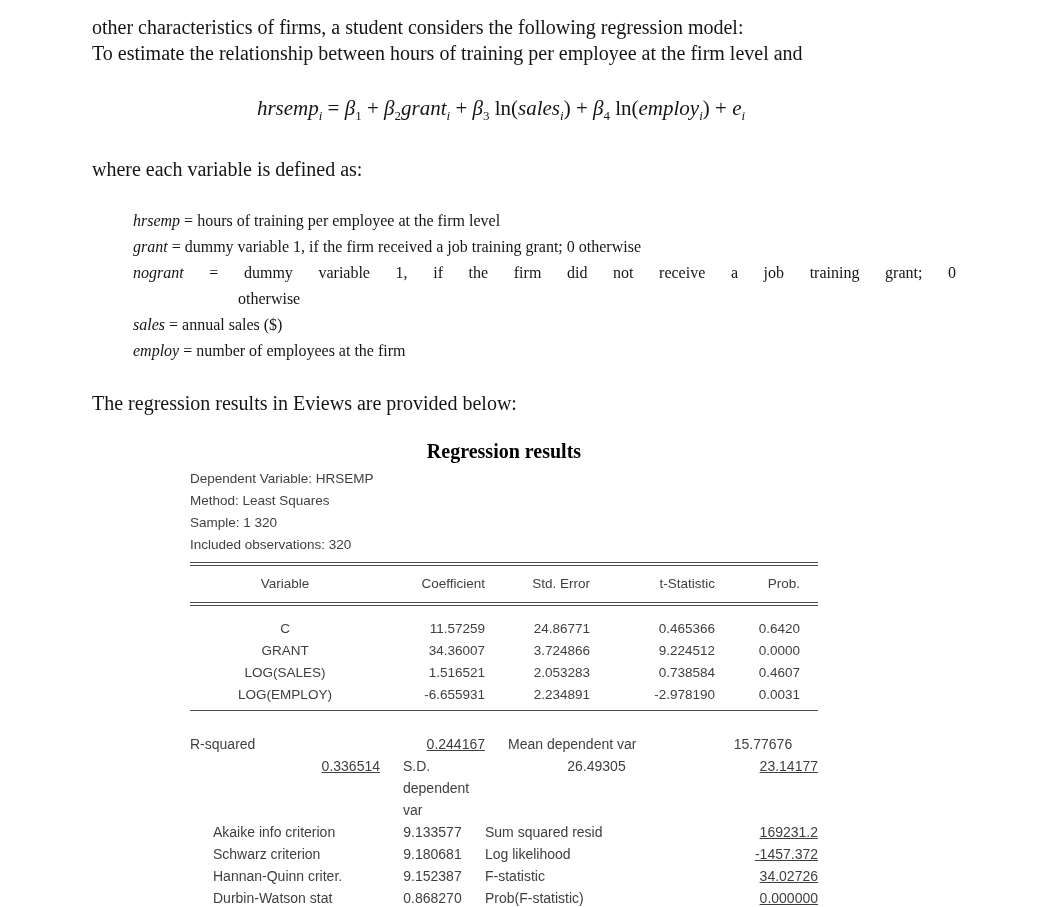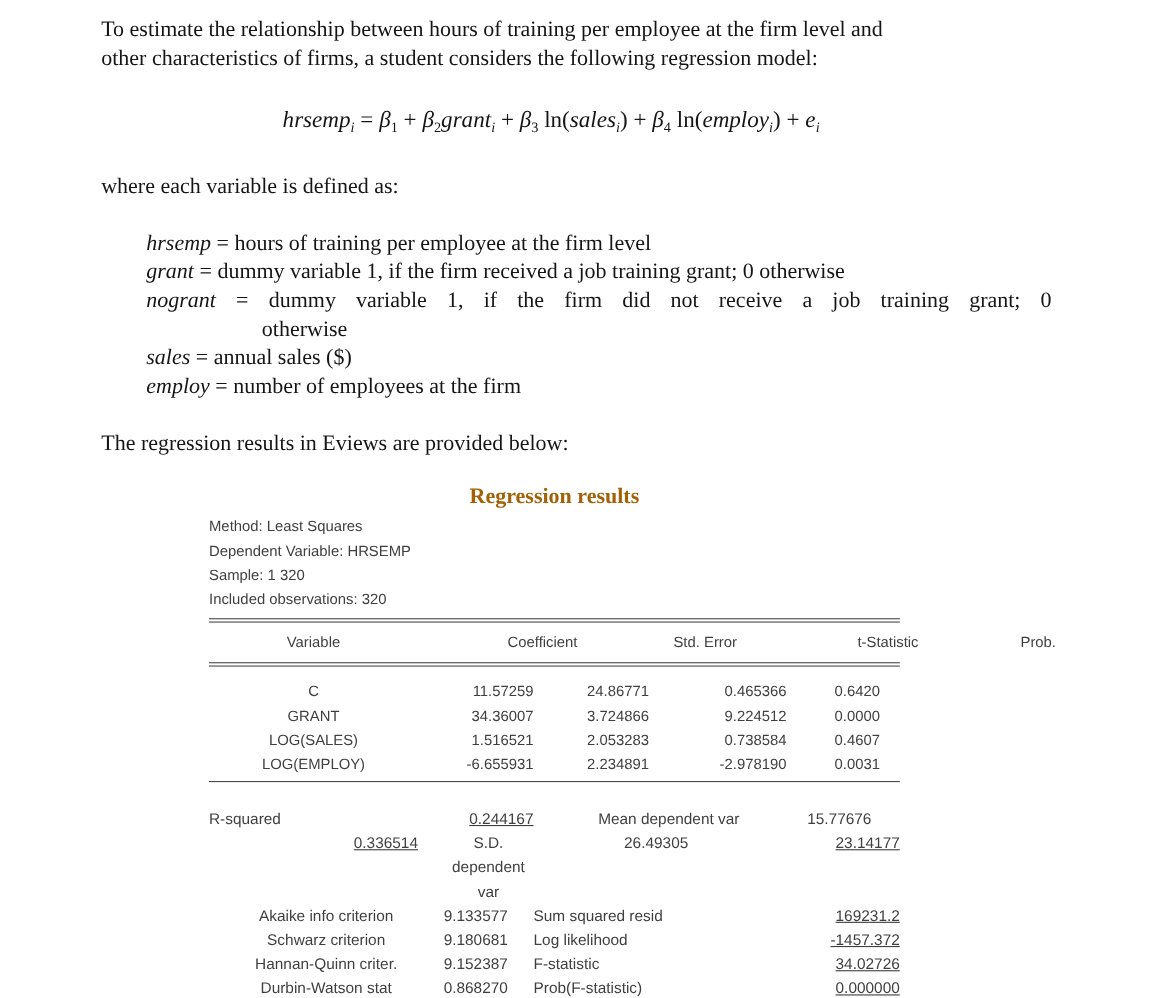--- a/index.html
+++ b/index.html
@@ -9,58 +9,58 @@
     font-family:"Liberation Serif", serif; color:#151515;
     overflow:hidden;
   }
   .doc { padding:14px 92px 0 92px; }
   .serif-line { font-size:20px; line-height:26px; }
   .equation { margin:30px 46px 0 0; text-align:center; font-size:21px; }
   .equation sub { font-size:13px; }
   .equation i { font-style:italic; }
   .where { margin-top:32px; }
   .defs { margin:26px 0 0 41px; width:823px; }
-  .def-item { font-size:20px; line-height:26px; }
+  .def-item { font-size:16px; line-height:26px; }
   .def-item i { font-style:italic; }
   .def-line1 { text-align:justify; text-align-last:justify; }
   .def-cont { margin-left:105px; }
   .results-intro { margin-top:26px; }
 
   .ev { margin-left:98px; margin-top:24px; width:628px;
         font-family:"Liberation Sans", sans-serif; color:#3f3f3f; }
   .ev-title { font-family:"Liberation Serif", serif; font-weight:bold;
-        font-size:20px; color:#a16207; text-align:center;
+        font-size:20px; color:#000000; text-align:center;
         line-height:22px; margin-bottom:6px; }
   .meta { font-size:13.5px; line-height:22px; }
   .rd { height:4px; border-top:1px solid #4a4a4a; border-bottom:1px solid #4a4a4a; }
   .rs { height:0; border-top:1px solid #4a4a4a; }
   .mt6 { margin-top:6px; }
   .mt4 { margin-top:4px; }
   .ev-grid { display:grid; grid-template-columns:190px 105px 105px 125px 103px;
         font-size:13.5px; line-height:22px; }
   .ev-grid > div { text-align:right; }
   .ev-grid .c1 { text-align:center; }
   .ev-grid .c5 { padding-right:18px; }
-  .ev-head { padding:7px 0;gap:40px; }
+  .ev-head { padding:7px 0; }
   .rows { margin-top:12px; }
   .stats-grid { display:grid; grid-template-columns:190px 105px 223px 110px;
         font-size:14px; line-height:22px; margin-top:22px; }
   .stats-grid .s1 { text-align:left; }
   .stats-grid .s2 { text-align:right;text-decoration:underline; }
-  .stats-grid .s3 { text-align:center; padding-left:23px; }
+  .stats-grid .s3 { text-align:left; padding-left:23px; }
   .stats-grid .s4 { text-align:center; }
 </style>
 </head>
 <body>
 
 <div class="doc">
 
   <div class="intro">
+    <div class="serif-line">other characteristics of firms, a student considers the following regression model:</div>
     <div class="serif-line">To estimate the relationship between hours of training per employee at the firm level and</div>
-    <div class="serif-line">other characteristics of firms, a student considers the following regression model:</div>
   </div>
 
   <div class="equation"><i>hrsemp</i><sub><i>i</i></sub><span> = </span><i>β</i><sub>1</sub><span> + </span><i>β</i><sub>2</sub><i>grant</i><sub><i>i</i></sub><span> + </span><i>β</i><sub>3</sub><span> ln(</span><i>sales</i><sub><i>i</i></sub><span>)</span><span> + </span><i>β</i><sub>4</sub><span> ln(</span><i>employ</i><sub><i>i</i></sub><span>)</span><span> + </span><i>e</i><sub><i>i</i></sub></div>
 
   <div class="serif-line where">where each variable is defined as:</div>
 
   <div class="defs">
     <div class="def-item"><i>hrsemp</i><span> = hours of training per employee at the firm level</span></div>
     <div class="def-item"><i>grant</i><span> = dummy variable 1, if the firm received a job training grant; 0 otherwise</span></div>
     <div class="def-item">
@@ -70,22 +70,22 @@
     <div class="def-item"><i>sales</i><span> = annual sales ($)</span></div>
     <div class="def-item"><i>employ</i><span> = number of employees at the firm</span></div>
   </div>
 
   <div class="serif-line results-intro">The regression results in Eviews are provided below:</div>
 
   <div class="ev">
     <div class="ev-title">Regression results</div>
 
     <div>
+      <div class="meta">Dependent Variable: HRSEMP</div>
       <div class="meta">Method: Least Squares</div>
-      <div class="meta">Dependent Variable: HRSEMP</div>
       <div class="meta">Sample: 1 320</div>
       <div class="meta">Included observations: 320</div>
     </div>
 
     <div class="rd mt6"></div>
 
     <div class="ev-grid ev-head">
       <div class="c1">Variable</div>
       <div class="c2">Coefficient</div>
       <div class="c3">Std. Error</div>

